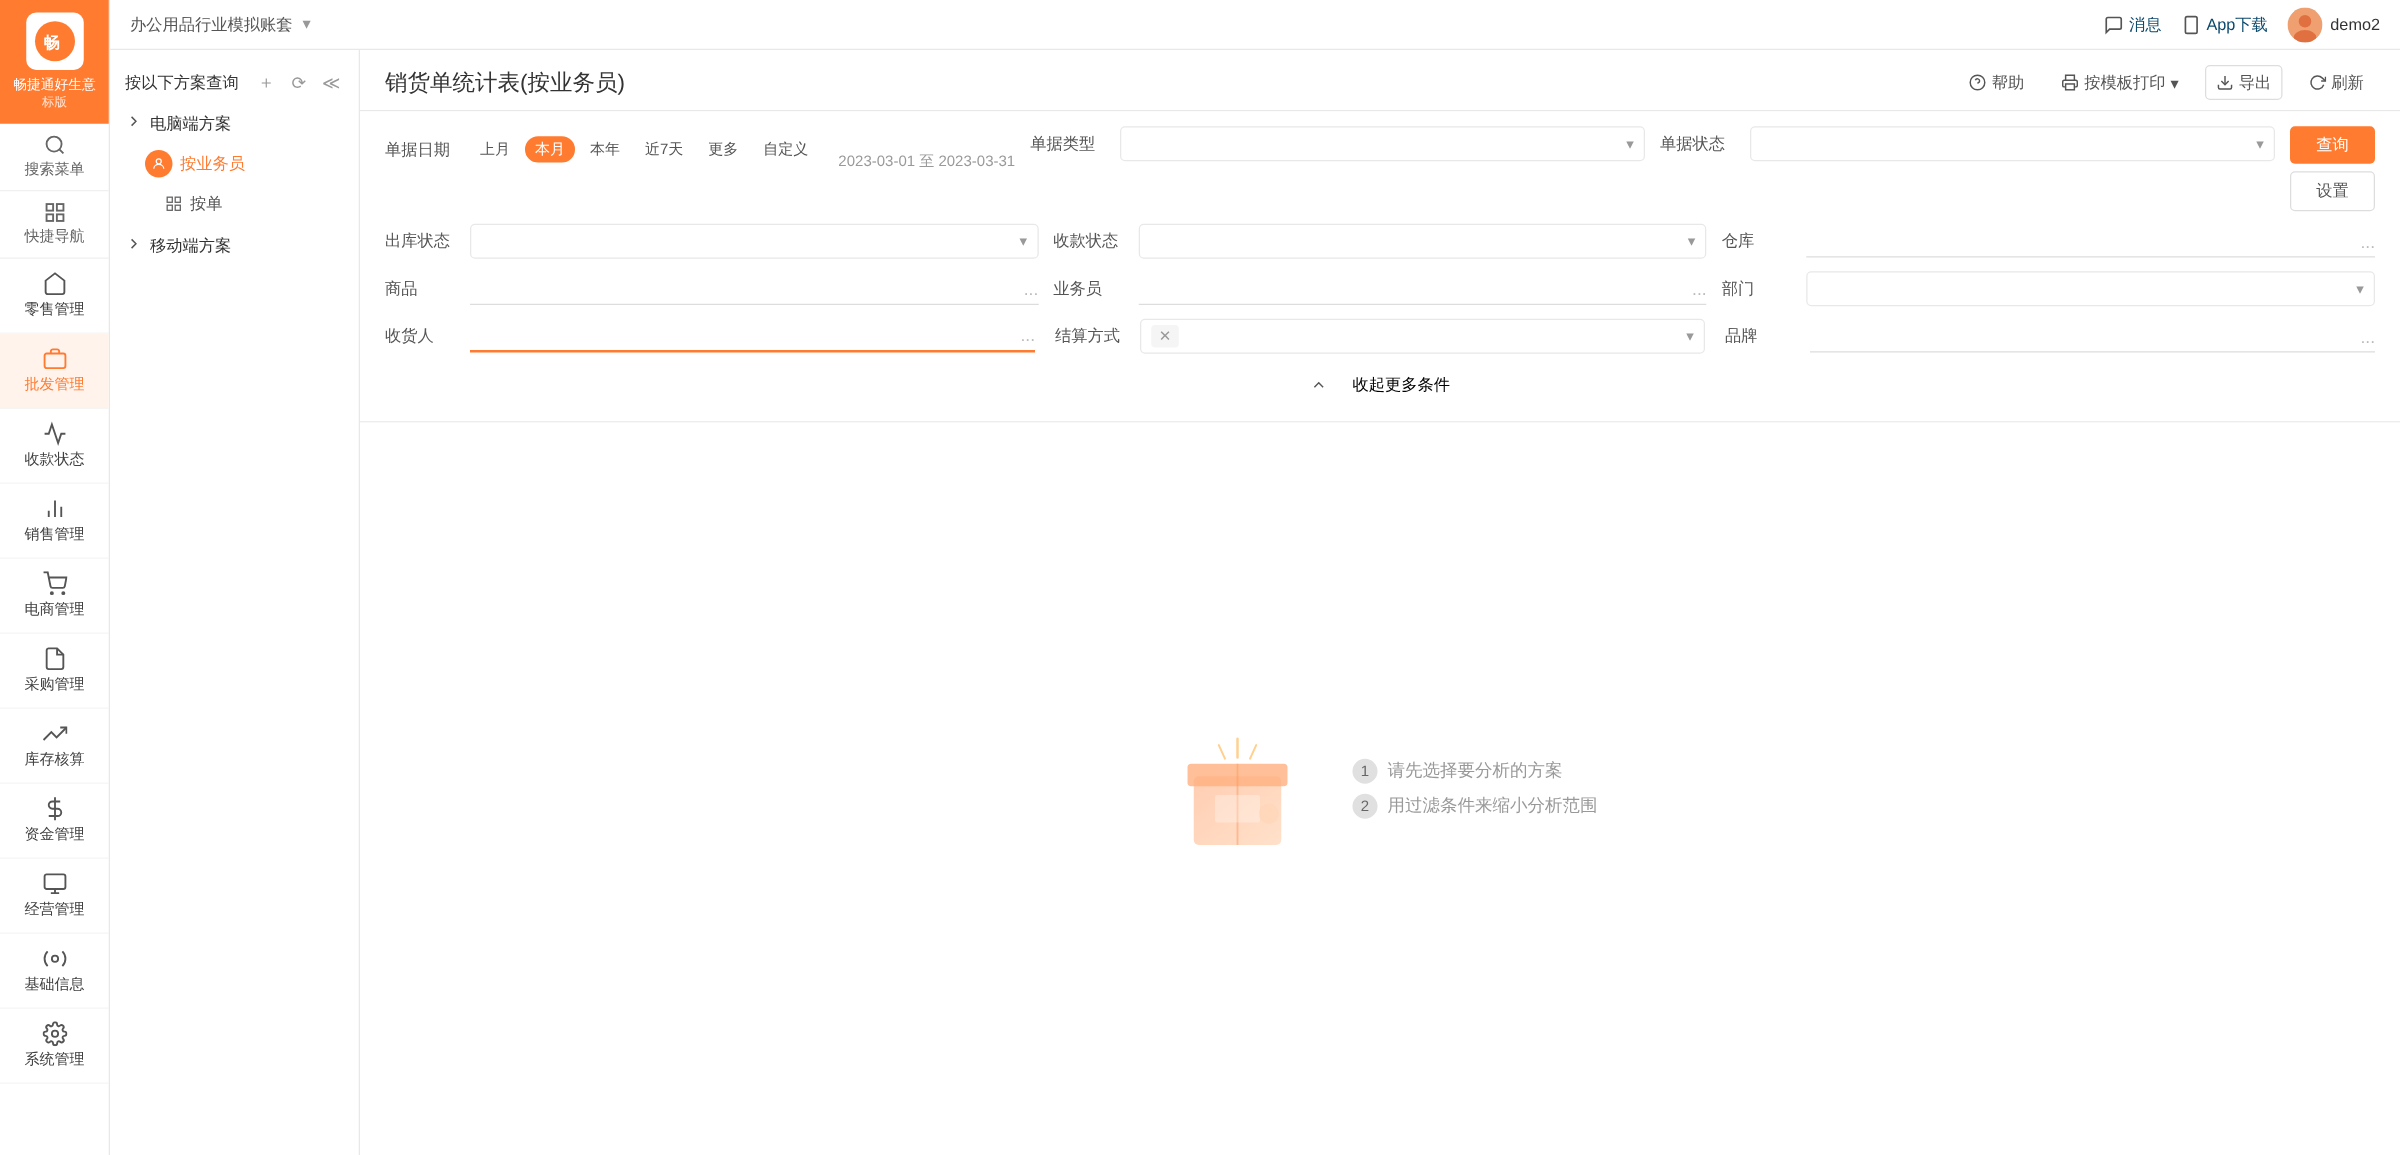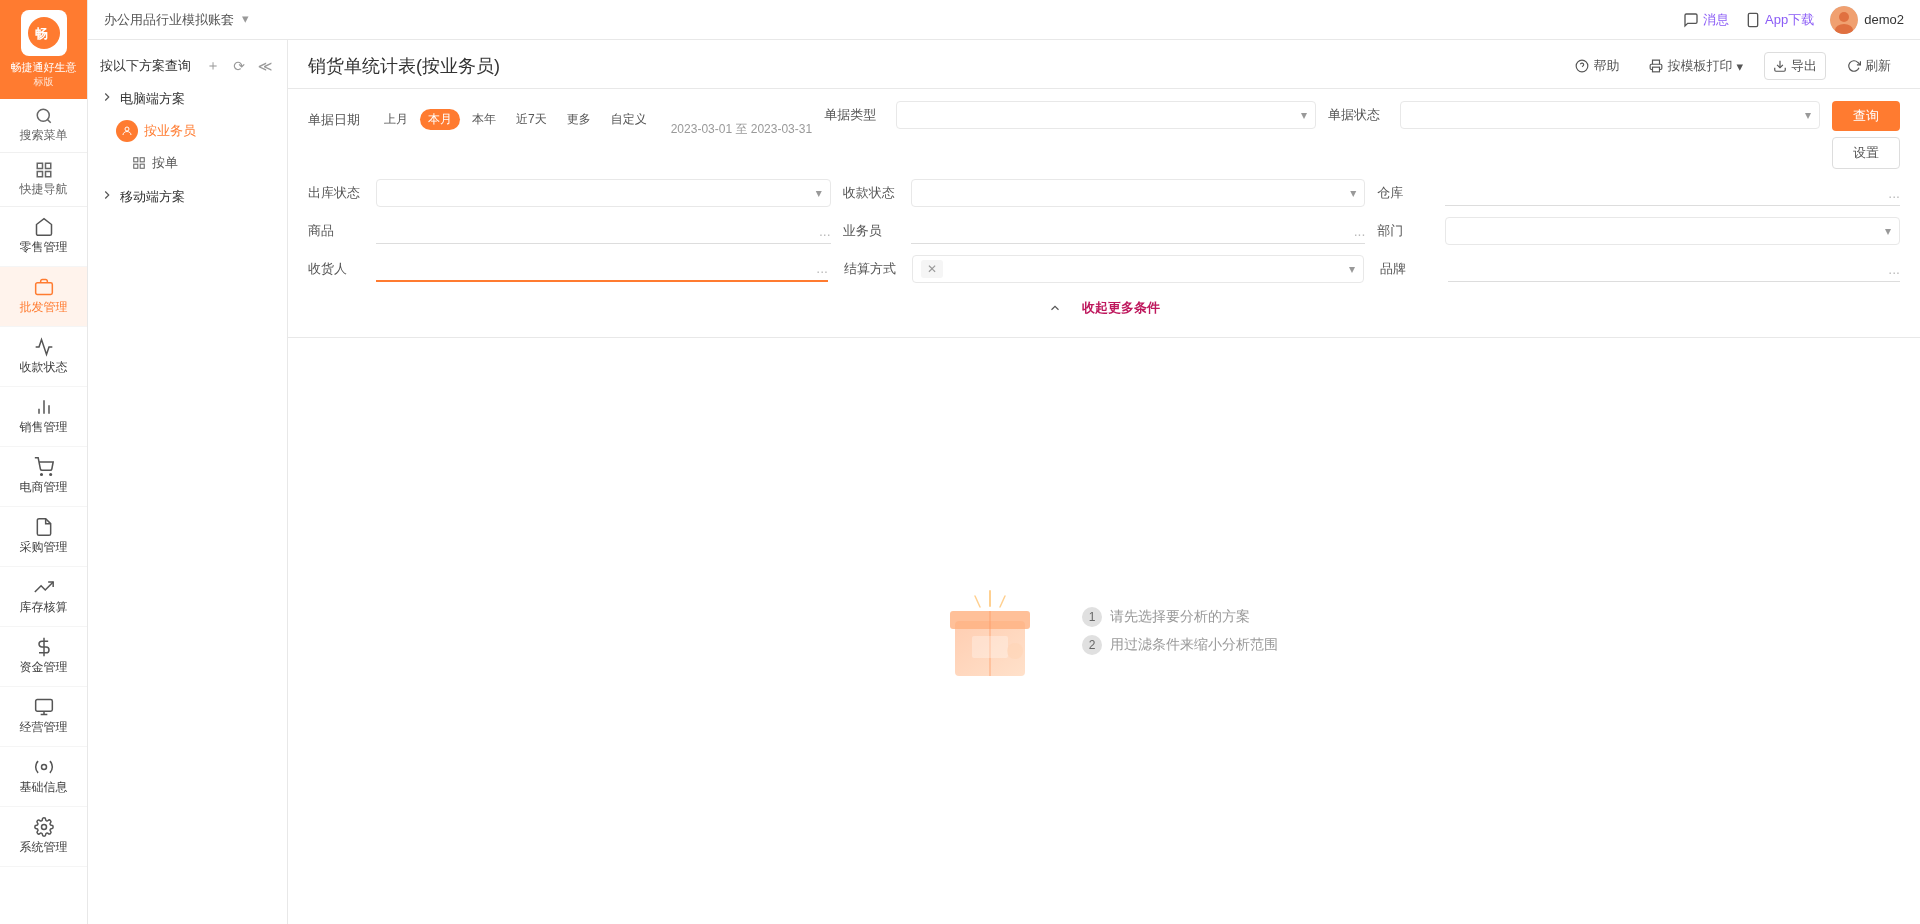--- a/index.html
+++ b/index.html
@@ -20,21 +20,21 @@
 
     
     .main { flex: 1; display: flex; flex-direction: column; height: 100%; overflow: hidden; }
 
     
     .topbar { height: 40px; background: #fff; display: flex; align-items: center; padding: 0 16px; border-bottom: 1px solid #e8e8e8; justify-content: space-between; }
     .topbar-left { display: flex; align-items: flex-start; gap: 8px; }
     .topbar-title { font-size: 13px; color: #555; }
     .topbar-dropdown { color: #999; cursor: pointer; }
     .topbar-right { display: flex; align-items: center; gap: 16px; }
-    .topbar-btn { display: flex; align-items: center; gap: 4px; font-size: 13px; color: #8b5cf6; cursor: pointer; }
+    .topbar-btn { display: flex; align-items: center; gap: 4px; font-size: 13px; color: #0c4a6e; cursor: pointer; }
     .avatar { width: 28px; height: 28px; border-radius: 50%; background: #ddd; overflow: hidden; display: flex; align-items: center; justify-content: center; }
     .username { font-size: 13px; color: #333; }
 
     
     .tabbar { height: 40px; background: #20b2a8; display: flex; align-items: center; padding: 0 0; }
     .tab { height: 40px; display: flex; align-items: center; padding: 0 16px; font-size: 13px; cursor: pointer; gap: 6px; }
     .tab.home { color: #fff; font-weight: 500; }
     .tab.active { background: #fff; color: #333; border-radius: 4px 4px 0 0; margin: 0 2px; }
     .tab-close { color: #999; font-size: 12px; cursor: pointer; }
     .tabbar-spacer { flex: 1; }
@@ -73,21 +73,21 @@
     .filter-label { font-size: 13px; color: #555; white-space: nowrap; min-width: 60px; }
     .filter-date-group { display: flex; align-items: center; gap: 4px; }
     .date-btn { padding: 2px 8px; font-size: 12px; color: #555; cursor: pointer; border-radius: 3px; }
     .date-btn.active { background: #ff7b30; color: #fff; border-radius: 12px; }
     .date-range { font-size: 12px; color: #999; margin-left: 8px; margin-top: 20px; }
     .filter-select { flex: 1; display: flex; align-items: center; justify-content: space-between; border: 1px solid #e8e8e8; border-radius: 4px; padding: 4px 8px; cursor: pointer; background: #fff; min-height: 28px; }
     .filter-select-text { font-size: 13px; color: #ccc; }
     .filter-select-arrow { color: #999; font-size: 12px; }
     .filter-dots { color: #bbb; font-size: 14px; cursor: pointer; margin-left: 4px; }
     .filter-tag { display: flex; align-items: center; gap: 4px; background: #f5f5f5; border-radius: 3px; padding: 2px 6px; font-size: 12px; }
-    .collapse-bar { display: flex; align-items: center; justify-content: center; padding: 8px 0; cursor: pointer; gap: 20px; color: #be185d; font-size: 13px; font-weight: bold; }
+    .collapse-bar { display: flex; align-items: center; justify-content: center; padding: 8px 0; cursor: pointer; gap: 20px; color: #000000; font-size: 13px; }
 
     
     .query-btn { background: #ff7b30; color: #fff; border: none; border-radius: 4px; padding: 6px 20px; font-size: 13px; cursor: pointer; }
     .settings-btn { background: #fff; color: #555; border: 1px solid #ddd; border-radius: 4px; padding: 6px 20px; font-size: 13px; cursor: pointer; }
     .btn-group { display: flex; flex-direction: column; gap: 6px; }
     .empty-hints { display: flex; flex-direction: column; gap: 8px; }
     .empty-hint { display: flex; align-items: center; gap: 8px; font-size: 14px; color: #999; }
     .hint-num { width: 20px; height: 20px; border-radius: 50%; background: #e0e0e0; display: flex; align-items: center; justify-content: center; font-size: 12px; color: #666; }
   </style>
 </head>

